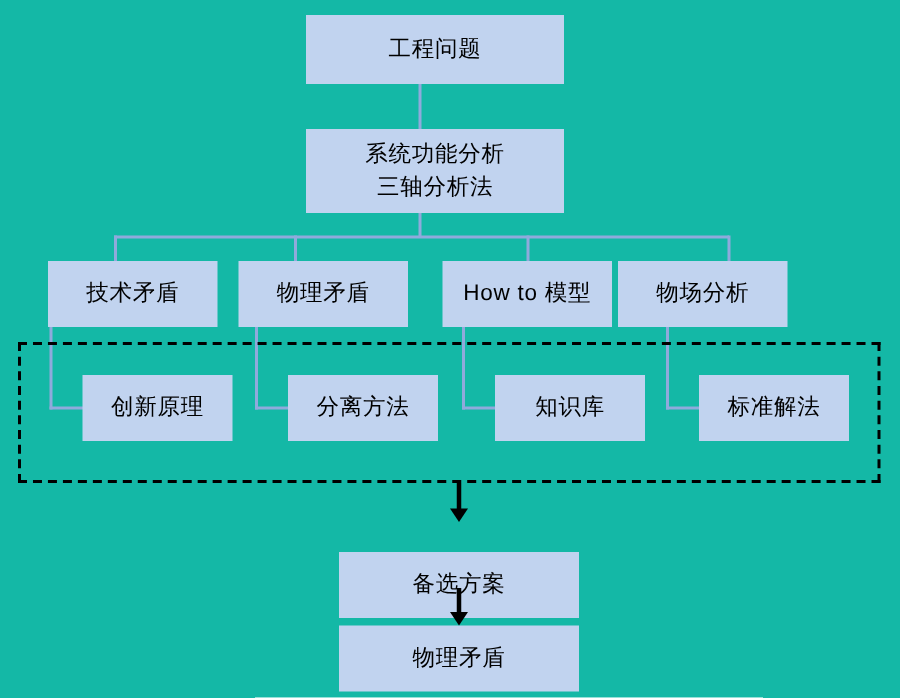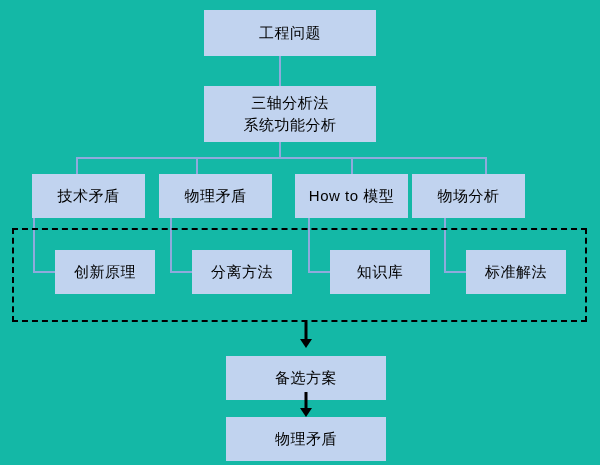--- a/index.html
+++ b/index.html
@@ -88,22 +88,22 @@
 
 <div id="canvas">
 
   <div class="node" style="left:204px; top:10px; width:172px; height:46px;">
     <span class="line">工程问题</span>
   </div>
 
   <div class="conn v" style="left:279px; top:56px; height:30px;"></div>
 
   <div class="node" style="left:204px; top:86px; width:172px; height:56px;">
+    <span class="line">系统功能分析</span>
     <span class="line">三轴分析法</span>
-    <span class="line">系统功能分析</span>
   </div>
 
   <div class="conn v" style="left:279px; top:142px; height:16px;"></div>
   <div class="conn h" style="left:76px; top:157px; width:410px;"></div>
 
   <div class="conn v" style="left:76px; top:157px; height:17px;"></div>
   <div class="conn v" style="left:196px; top:157px; height:17px;"></div>
   <div class="conn v" style="left:351px; top:157px; height:17px;"></div>
   <div class="conn v" style="left:485px; top:157px; height:17px;"></div>
 
@@ -138,21 +138,21 @@
   </div>
   <div class="node" style="left:466px; top:250px; width:100px; height:44px;justify-content:center;">
     <span class="line">标准解法</span>
   </div>
 
   <div class="arrow" style="left:298px; top:322px; width:16px; height:26px;">
     <div class="shaft" style="height:19px;"></div>
     <div class="head"></div>
   </div>
 
-  <div class="node" style="left:226px; top:356px; width:160px; height:44px;">
+  <div class="node" style="left:226px; top:368px; width:160px; height:44px;">
     <span class="line">备选方案</span>
   </div>
 
   <div class="arrow" style="left:298px; top:392px; width:16px; height:25px;">
     <div class="shaft" style="height:18px;"></div>
     <div class="head"></div>
   </div>
 
   <div class="node" style="left:226px; top:417px; width:160px; height:44px;">
     <span class="line">物理矛盾</span>

